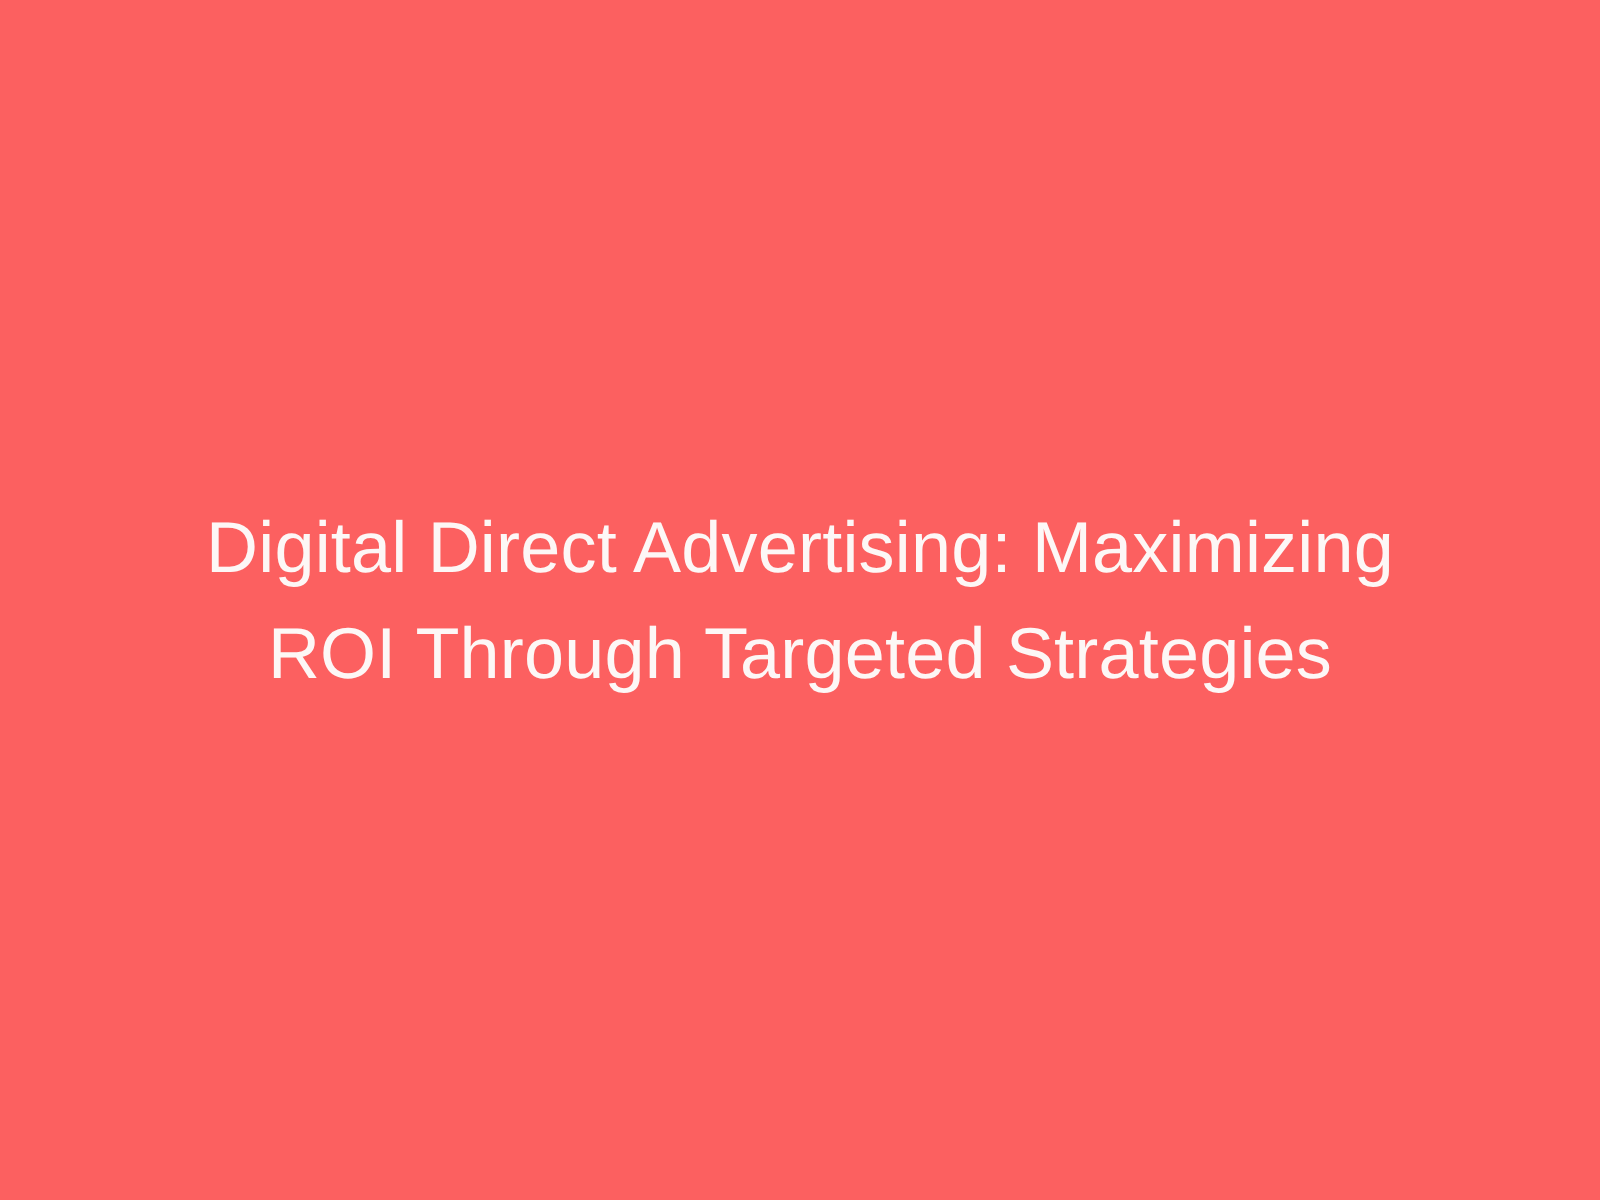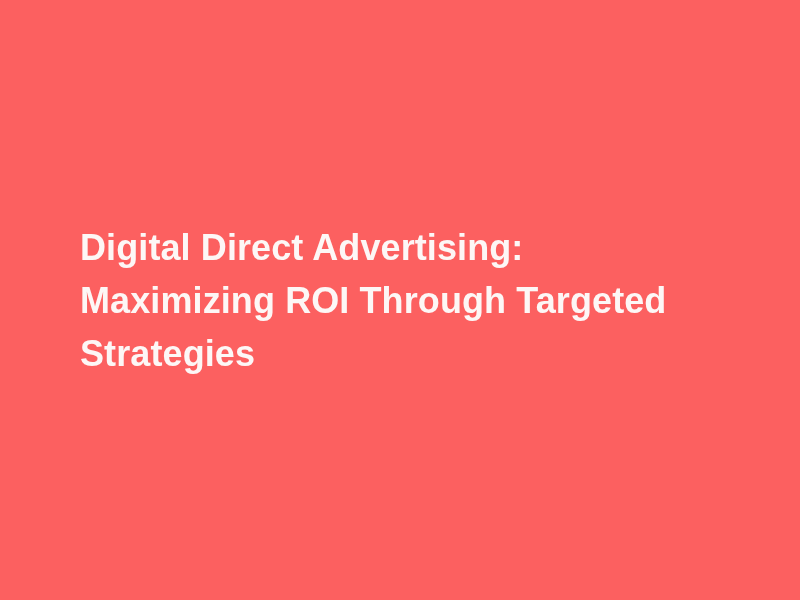--- a/index.html
+++ b/index.html
@@ -31,24 +31,25 @@
     margin: 0 auto;
     
     transform: translateY(0px);
   }
 
   .headline {
     margin: 0;
     padding: 0;
     font-family: "Liberation Sans", sans-serif;
     font-size: 36px;
-    font-weight: 700;
+    font-weight: 400;
     line-height: 53px;
     letter-spacing: 0.1px;
     color: #fdf7f6;
+    text-align: center;
     word-wrap: break-word;
     -webkit-font-smoothing: antialiased;
   }
 </style>
 </head>
 <body>
 
 <div class="title-card" style="background-color: rgb(252, 96, 96);">
 
   <div class="title-block">

